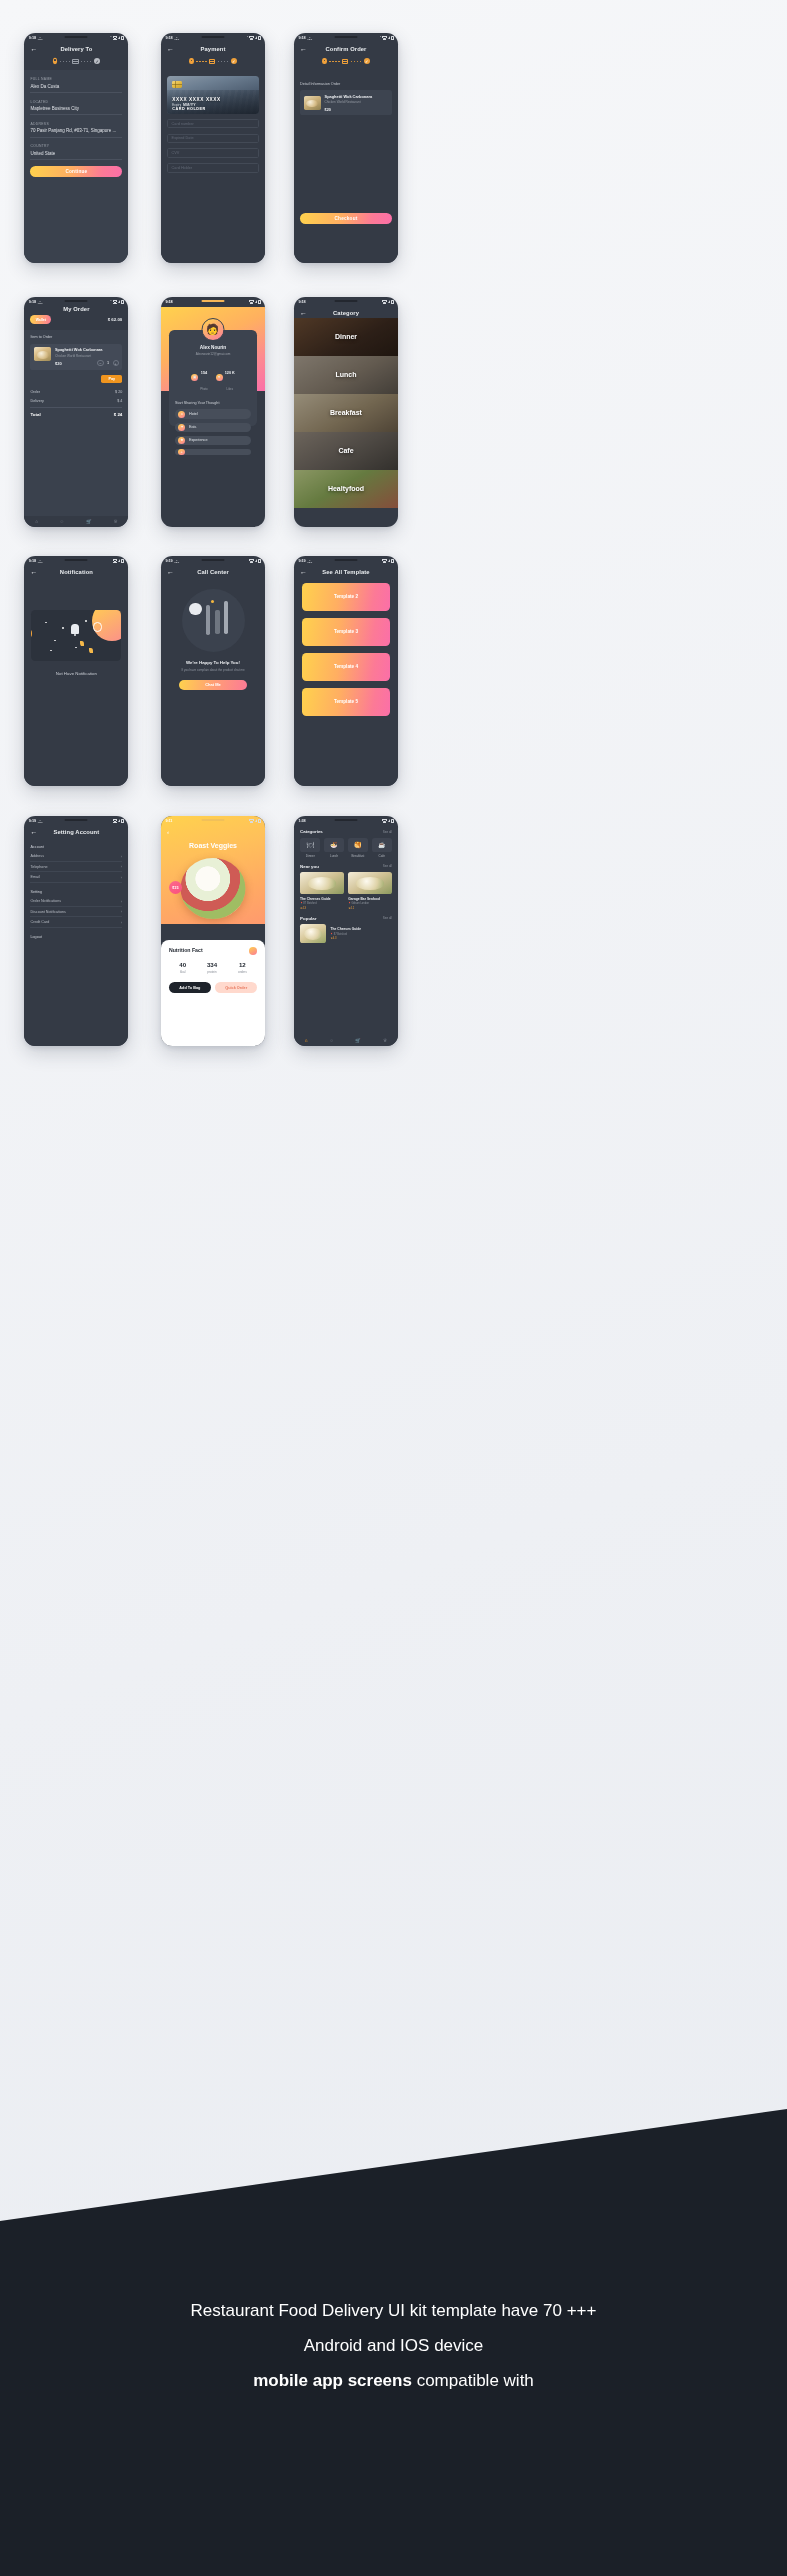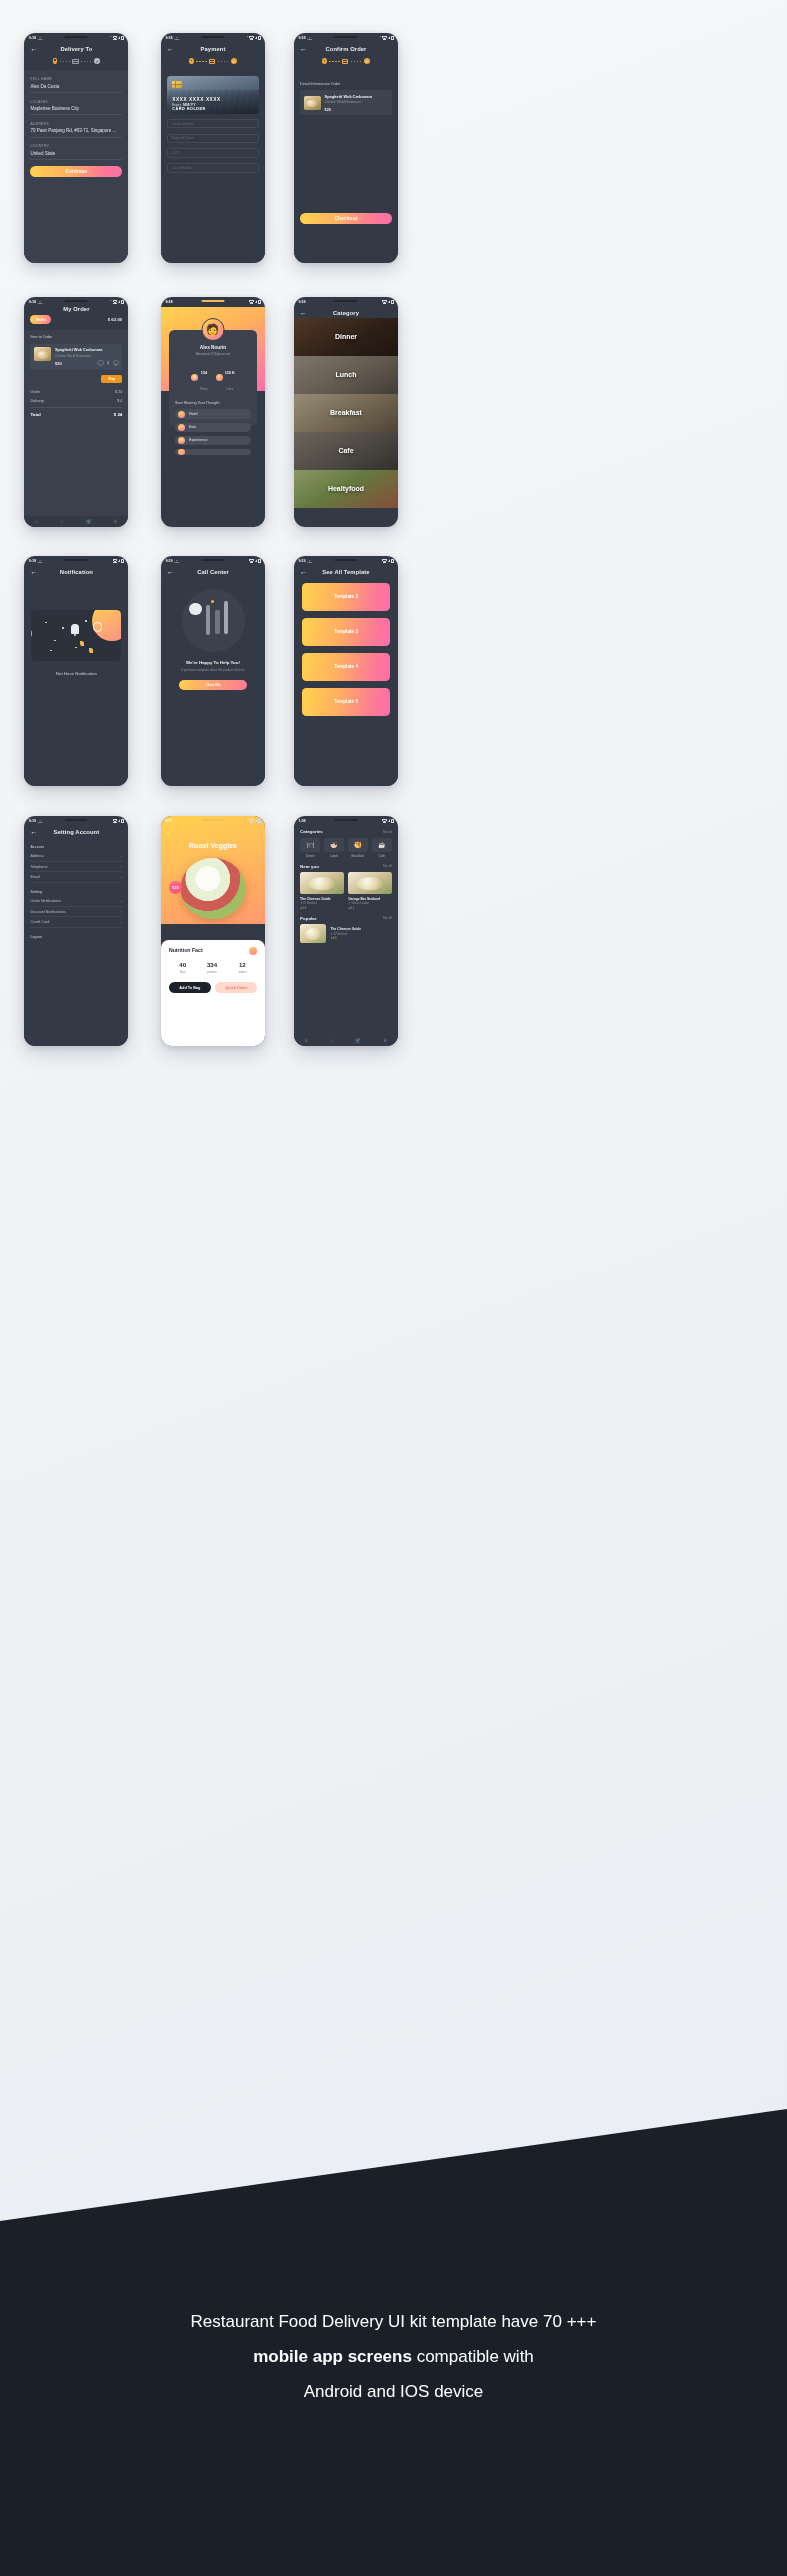--- a/index.html
+++ b/index.html
@@ -247,21 +247,21 @@
   .nearc .rt{font-size:2.6px;color:#f0a13a;margin-top:1.4px;}
   .poprow{display:flex;gap:4.4px;align-items:center;}
   .poprow .im{width:26px;height:19px;border-radius:2.6px;flex:0 0 auto;
       background:linear-gradient(150deg,#f6eeda,#d8c89a 50%,#97a566);position:relative;overflow:hidden;}
   .poprow .im:after{content:"";position:absolute;left:16%;top:20%;width:68%;height:60%;border-radius:50%;
       background:radial-gradient(circle at 38% 30%,#fffaee,#e1d4ab 55%,#9fae70);}
 
   
   .banner{position:absolute;left:0;right:0;bottom:0;height:467px;background:#1b2028;
       clip-path: polygon(0 112px, 787px 0, 787px 467px, 0 467px);}
-  .banner .txt{position:absolute;left:0;right:0;top:185px;text-align:center;color:#fff;margin-top:11px;}
+  .banner .txt{position:absolute;left:0;right:0;top:185px;text-align:center;color:#fff;}
   .banner .l{font-size:17px;line-height:2.05;font-weight:400;}
   .banner .l b{font-weight:700;}
 </style>
 </head>
 <body>
 
 <div class="showcase">
 
 <div class="phone" style="left:24.4px; top:33px;">
  <div class="scr">
@@ -839,19 +839,19 @@
     <span>☺</span>
     <span>🛒</span>
     <span>♛</span>
   </div>
  </div>
 </div>
 
 <div class="banner">
   <div class="txt">
     <div class="l">Restaurant Food Delivery UI kit template have 70 +++</div>
+    <div class="l">Android and IOS device</div>
     <div class="l"><b>mobile app screens</b><span> compatible with</span></div>
-    <div class="l">Android and IOS device</div>
   </div>
 </div>
 
 </div>
 
 
 </body></html>

